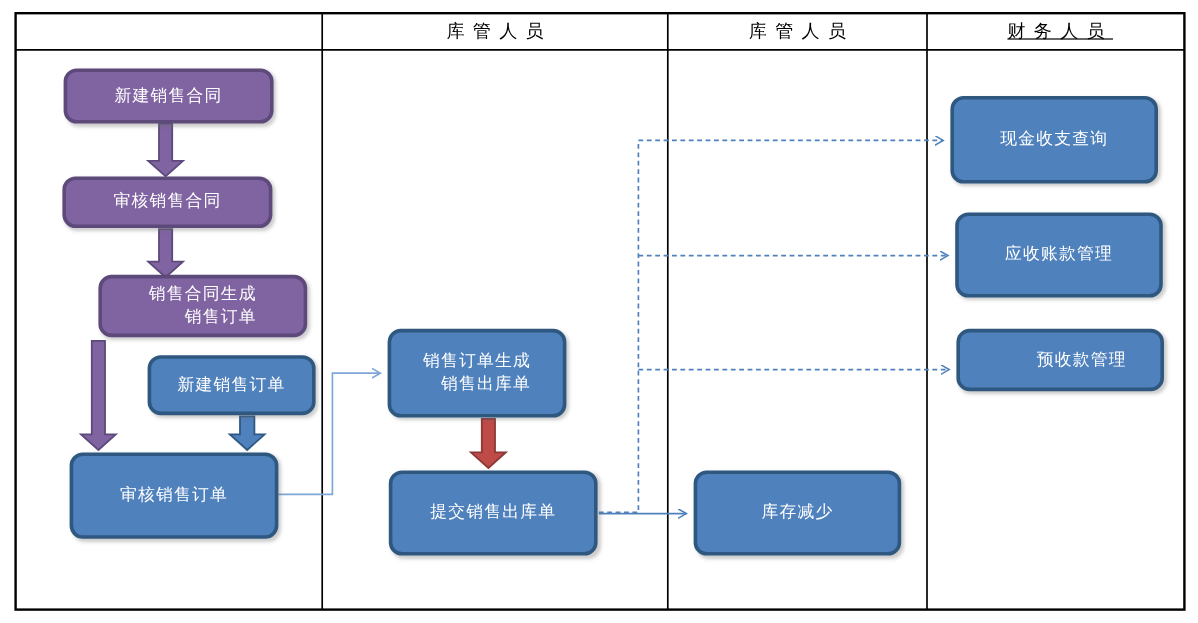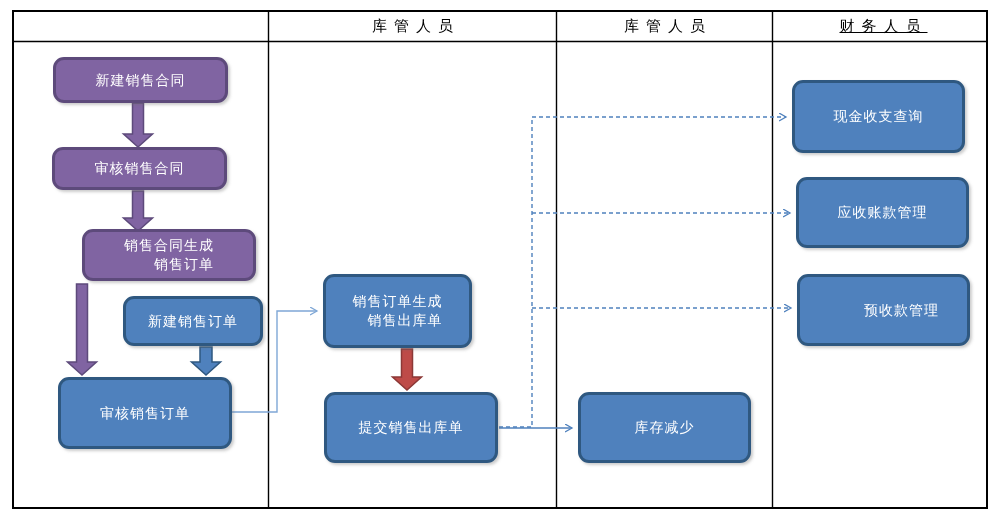--- a/index.html
+++ b/index.html
@@ -107,15 +107,15 @@
   <div class="node blue" style="left:58px;  top:377px; width:174px; height:72px;">审核销售订单</div>
 
   <div class="node blue" style="left:323px; top:274px; width:149px; height:74px;">销售订单生成
 销售出库单</div>
   <div class="node blue" style="left:324px; top:392px; width:174px; height:71px;">提交销售出库单</div>
 
   <div class="node blue" style="left:578px; top:392px; width:173px; height:71px;">库存减少</div>
 
   <div class="node blue" style="left:792px; top:80px;  width:173px; height:73px;">现金收支查询</div>
   <div class="node blue" style="left:796px; top:177px; width:173px; height:71px;">应收账款管理</div>
-  <div class="node blue" style="left:797px; top:274px; width:173px; height:72px;padding-left:36px;">预收款管理</div>
+  <div class="node blue" style="left:797px; top:274px; width:173px; height:52px;padding-left:36px;">预收款管理</div>
 
 </div>
 
 </body></html>

